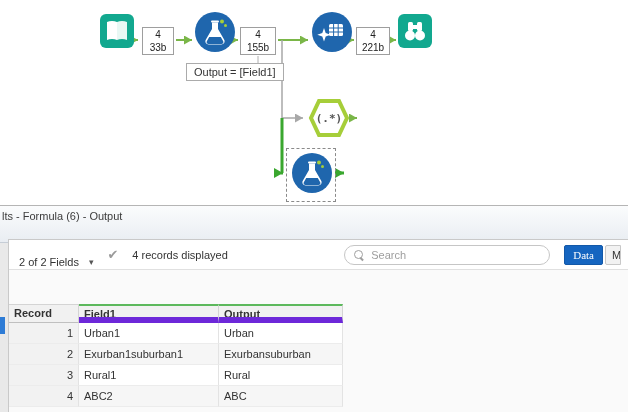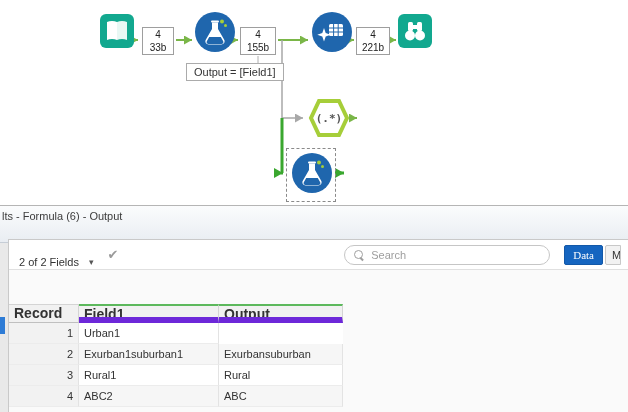--- a/index.html
+++ b/index.html
@@ -76,21 +76,21 @@
     padding: 3px 8px; border-radius: 2px; font-family: Liberation Serif, serif;
   }
   .meta-btn {
     background: #f2f2f2; color: #333; border: 1px solid #c8c8c8; font-size: 11px;
     padding: 3px 2px 3px 6px; width: 16px; overflow: hidden; white-space: nowrap;
     border-radius: 2px 0 0 2px; font-family: inherit; margin-left: -12px; text-align: left;
   }
 
   .grid { margin-top: 8px; width: 334px; }
   .thead, .tr { display: grid; grid-template-columns: 70px 140px 124px; }
-  .thead { height: 19px; background: #f1f1f1; font-weight: bold; font-size: 14px; color: #333; margin-top: 34px; }
+  .thead { height: 19px; background: #f1f1f1; font-weight: bold; font-size: 11px; color: #333; margin-top: 34px; }
   .th {
     padding: 2px 5px; line-height: 13px; border-right: 1px solid #d4d4d4;
     border-top: 1px solid #d4d4d4; border-bottom: 1px solid #c0c0c0; overflow: hidden; white-space: nowrap;
   }
   .th.accent { border-top: 2px solid #5cb85c; border-bottom: 6px solid #6d28d9; }
   .tr { height: 21px; font-size: 11px; color: #333; background: #fff; }
   .tr.alt { background: #f6f6f6; }
   .td {
     padding: 3px 5px; line-height: 14px; border-right: 1px solid #e3e3e3;
     border-bottom: 1px solid #ececec; white-space: nowrap; overflow: hidden;
@@ -206,39 +206,41 @@
   <div class="results">
     <div class="results-header">lts - Formula (6) - Output</div>
 
     <div class="results-body">
       <div class="toolbar">
         <div class="fields-dd">
           <span>2 of 2 Fields</span>
           <span class="caret">▾</span>
         </div>
         <span class="check-icon">✔</span>
+        <span>4 records displayed</span>
         <span class="spacer"></span>
         <div class="searchbox">
           <span class="mag"></span>
           <input type="text" placeholder="Search" style="">
         </div>
         <button class="data-btn">Data</button>
         <button class="meta-btn">M</button>
       </div>
 
       <div class="grid">
         <div class="thead">
           <div class="th">Record</div>
           <div class="th accent">Field1</div>
           <div class="th accent">Output</div>
         </div>
 
         <div class="tr">
           <div class="td rec">1</div>
           <div class="td">Urban1</div>
+          <div class="td">Urban</div>
         </div>
         <div class="tr alt">
           <div class="td rec">2</div>
           <div class="td">Exurban1suburban1</div>
           <div class="td">Exurbansuburban</div>
         </div>
         <div class="tr">
           <div class="td rec">3</div>
           <div class="td">Rural1</div>
           <div class="td">Rural</div>

